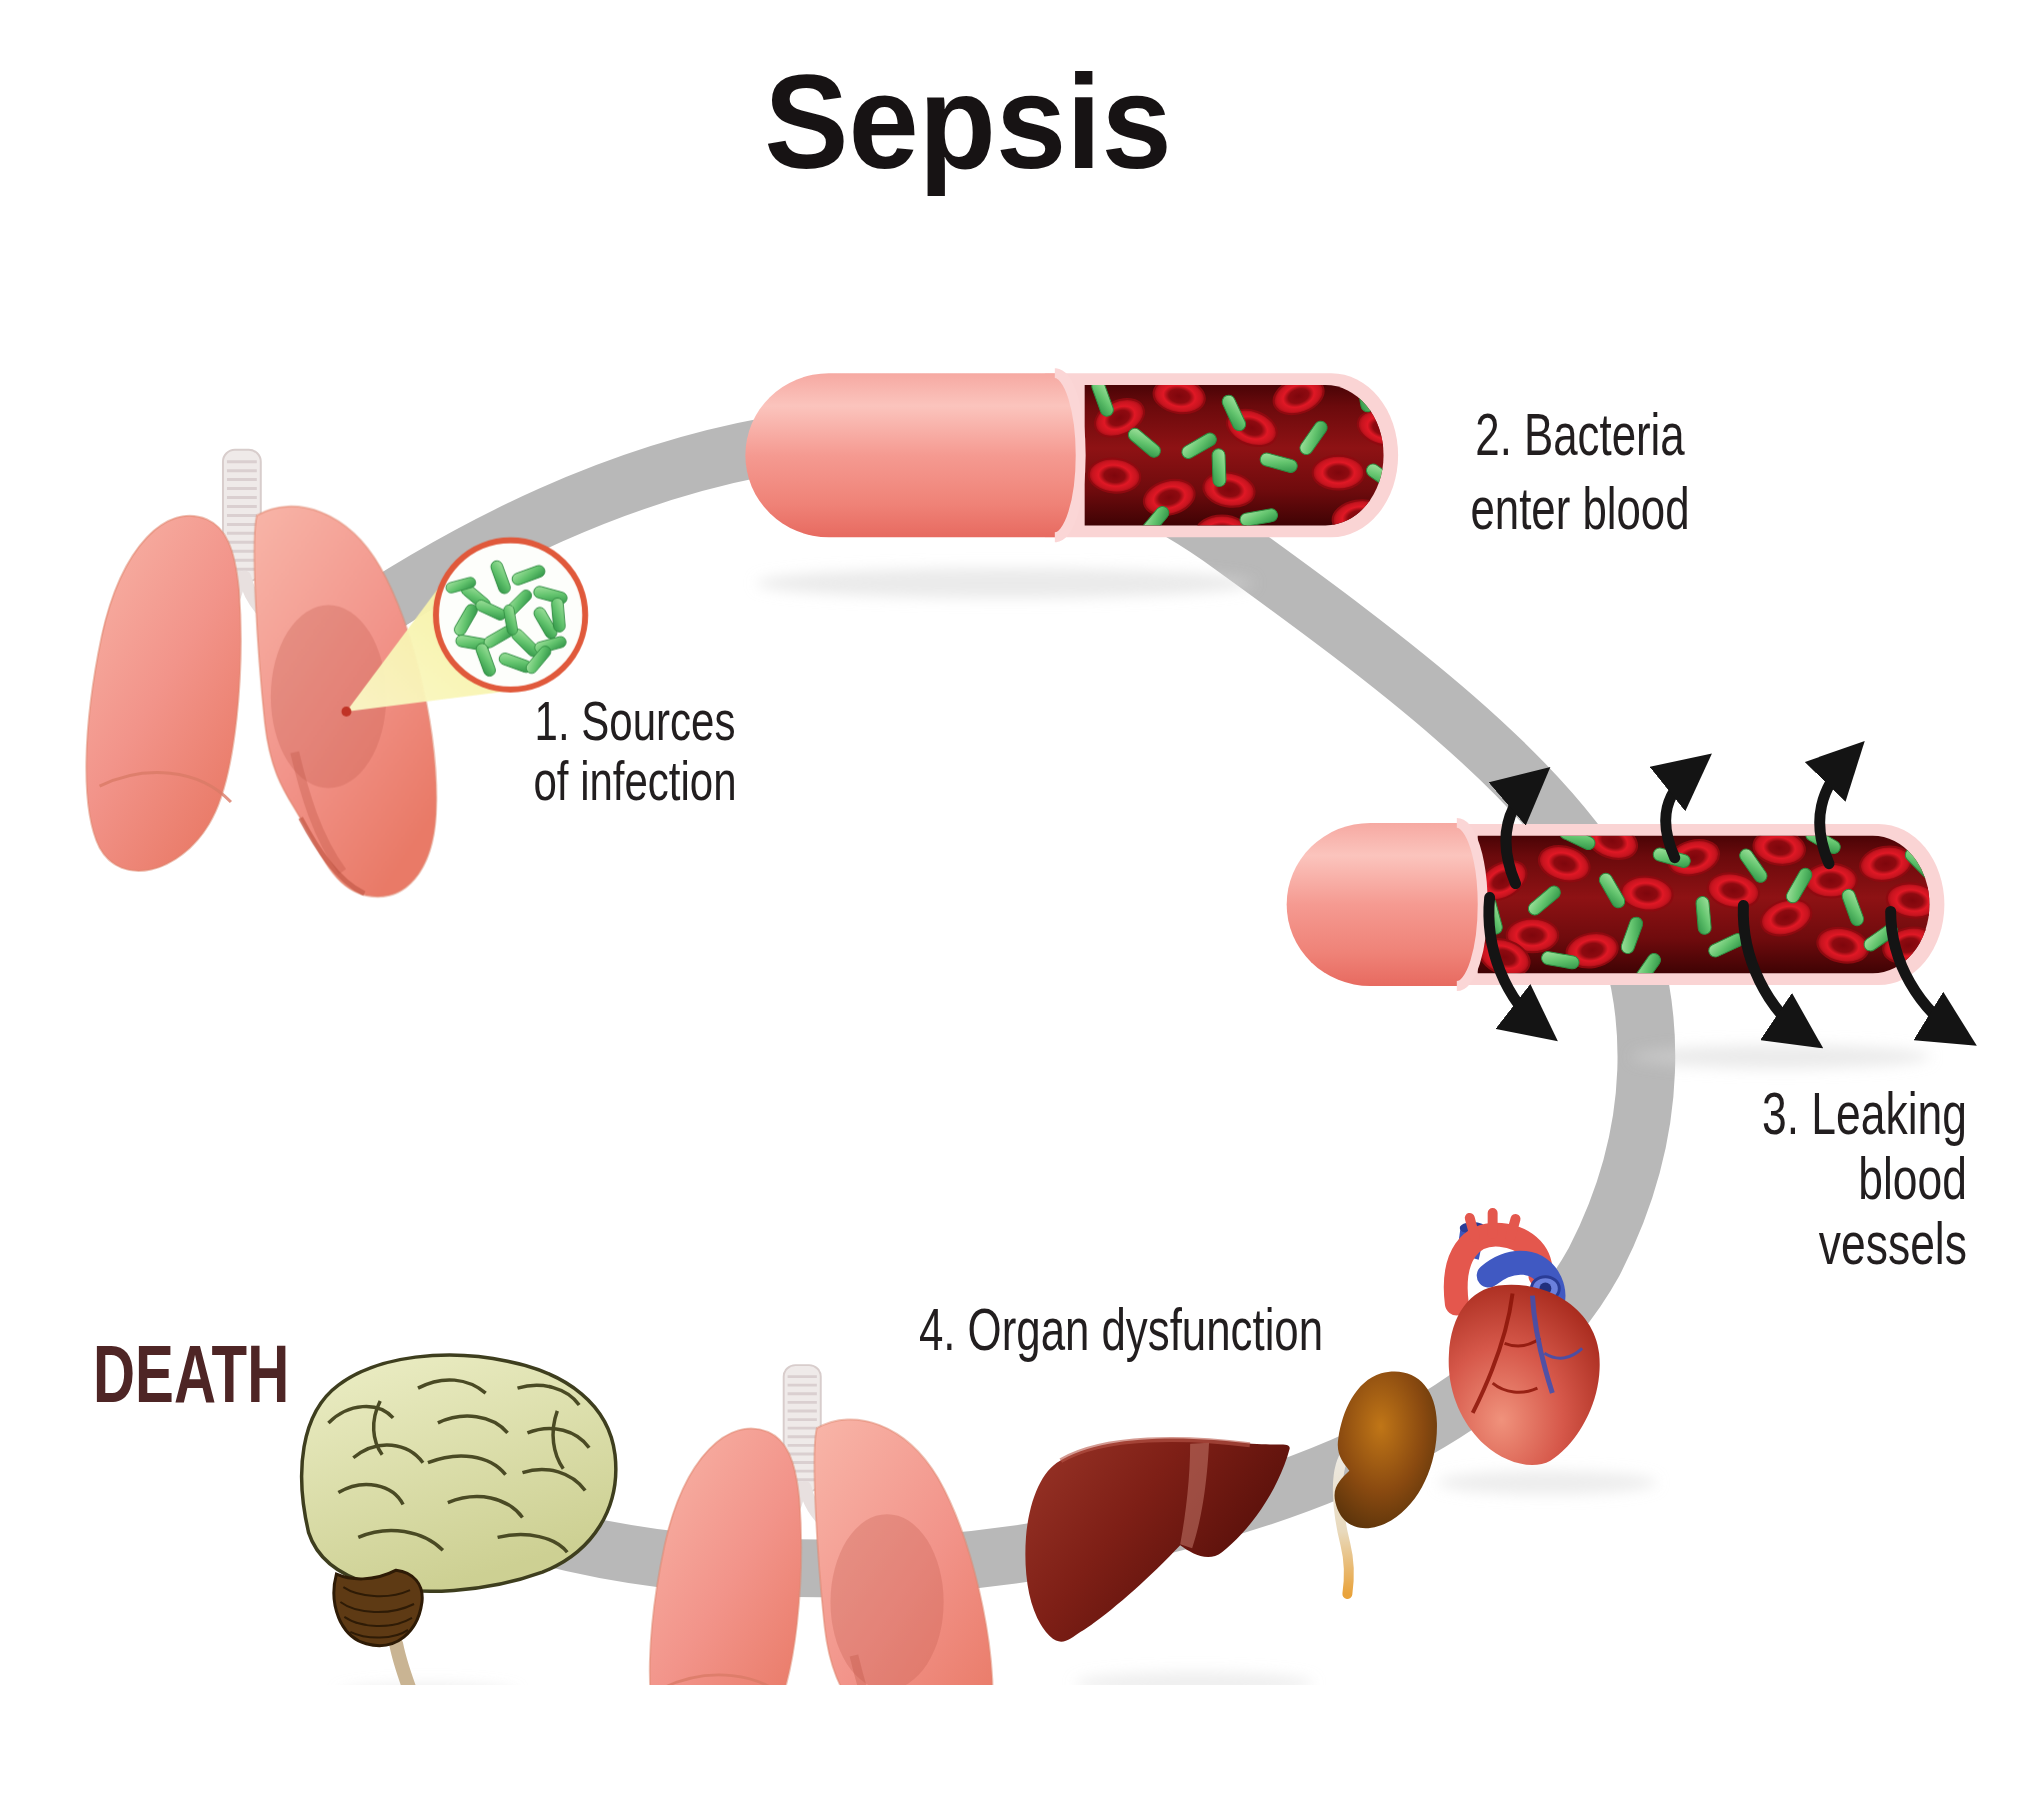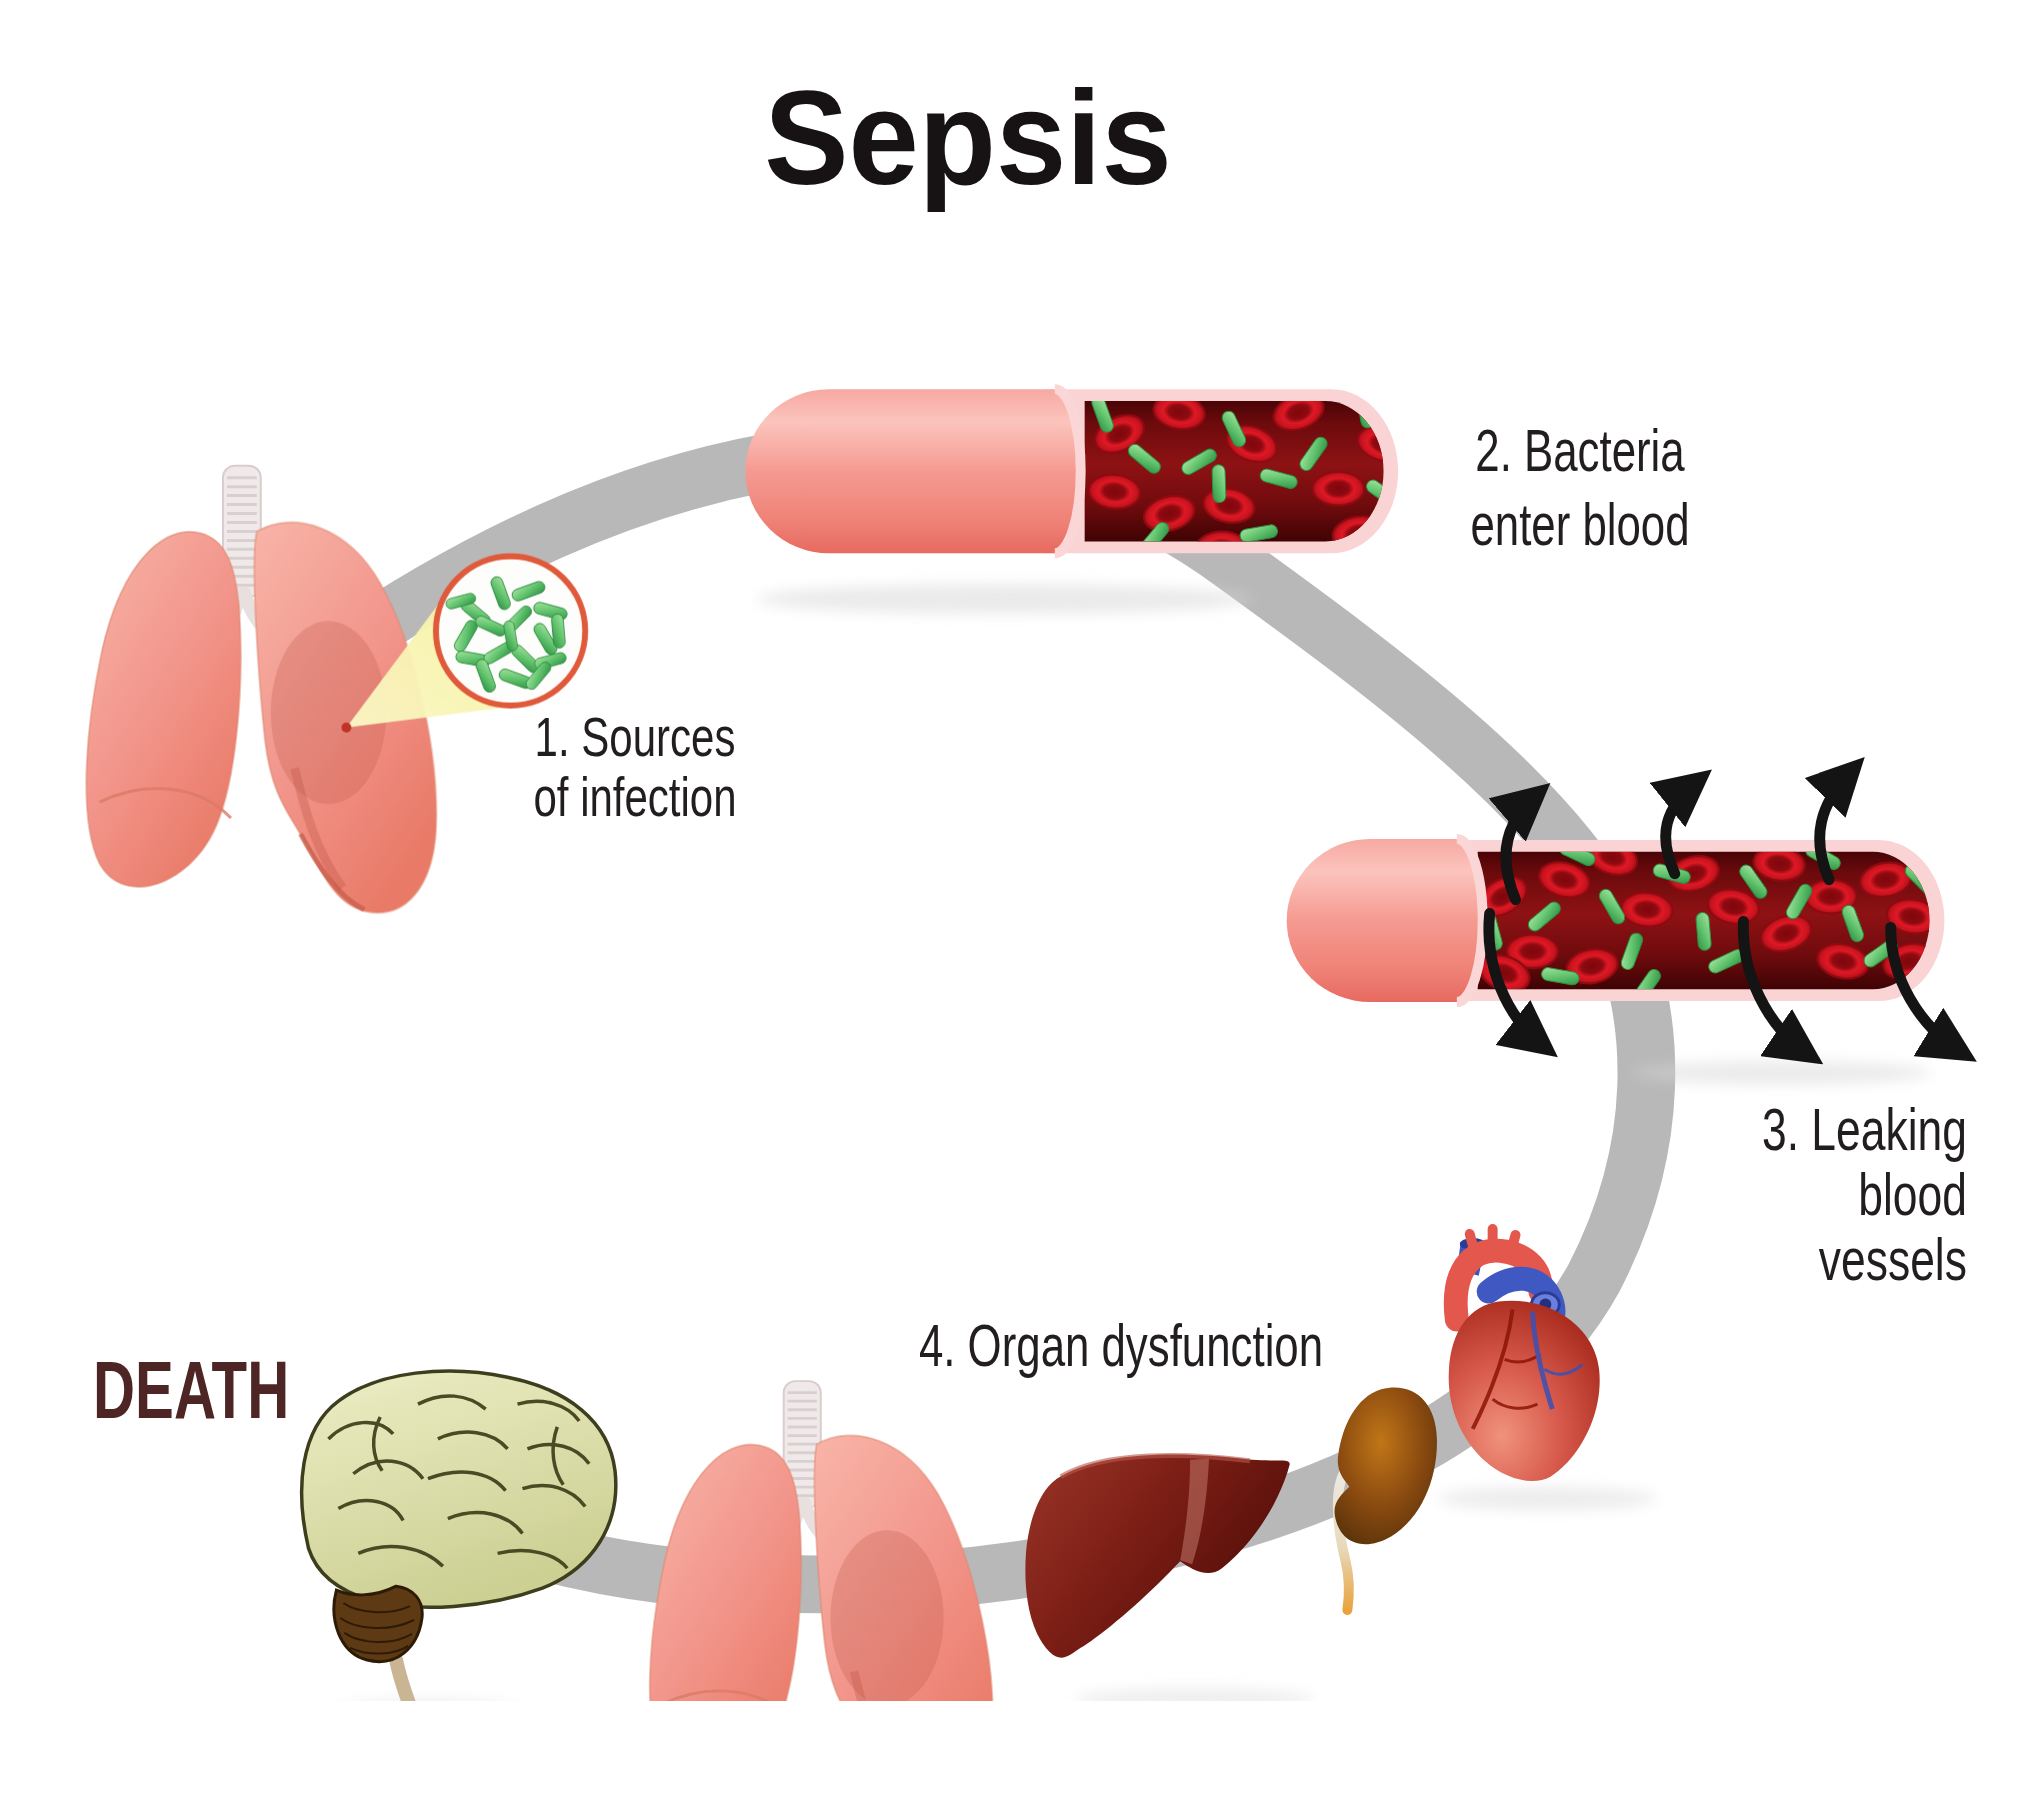--- a/index.html
+++ b/index.html
@@ -1,17 +1,17 @@
 <!DOCTYPE html>
 <html><head>
 <meta charset="utf-8">
 <style>
   html,body{margin:0;padding:0;background:#ffffff;}
   #canvas{position:relative;width:2038px;height:1685px;background:#ffffff;overflow:hidden;
-          font-family:"Liberation Sans","DejaVu Sans",sans-serif;margin-top:16px;}
+          font-family:"Liberation Sans","DejaVu Sans",sans-serif;}
   #artwork{position:absolute;left:0;top:0;}
   .txt{position:absolute;color:#221e1f;white-space:nowrap;}
   .title{top:46px;left:968px;font-size:133px;font-weight:bold;color:#171314;
          transform:translateX(-50%) scaleX(0.95);transform-origin:center top;}
   .lbl{font-size:60px;line-height:72px;}
   .lbl1{top:691px;left:635px;text-align:center;font-size:56px;line-height:60px;
         transform:translateX(-50%) scaleX(0.75);transform-origin:center top;}
   .lbl2{top:398px;left:1580px;text-align:center;line-height:74px;
         transform:translateX(-50%) scaleX(0.73);transform-origin:center top;}
   .lbl3{top:1081px;right:71px;text-align:right;line-height:65px;

